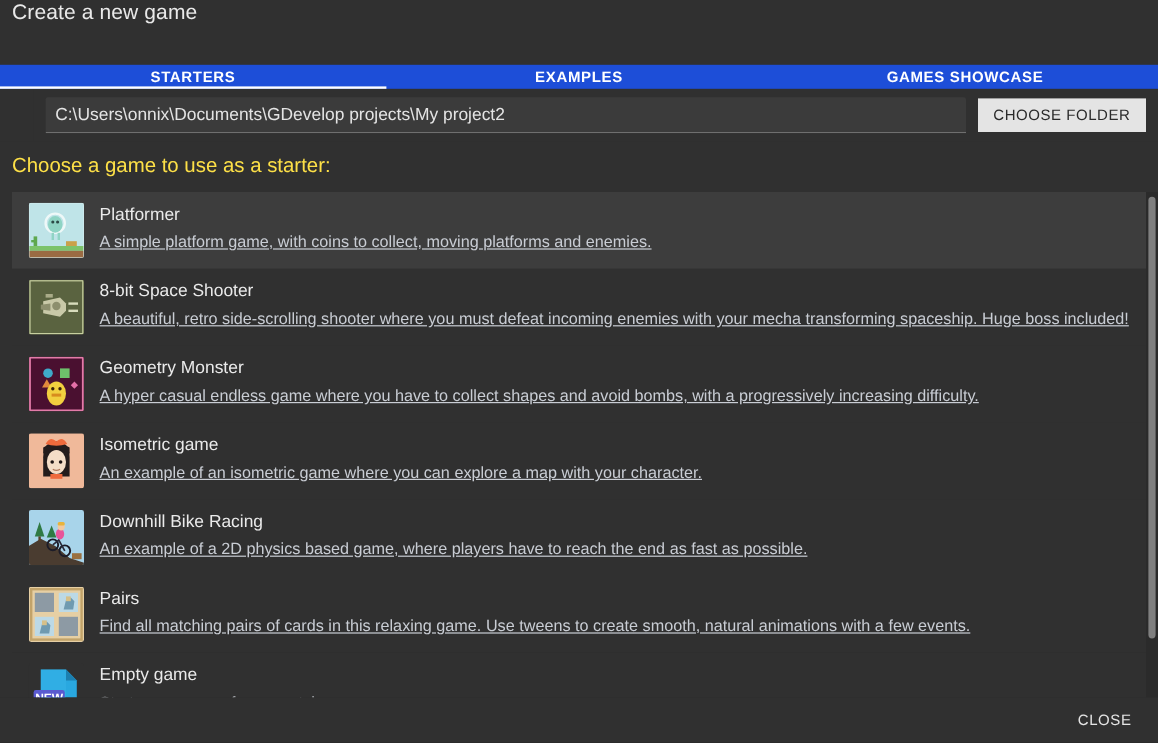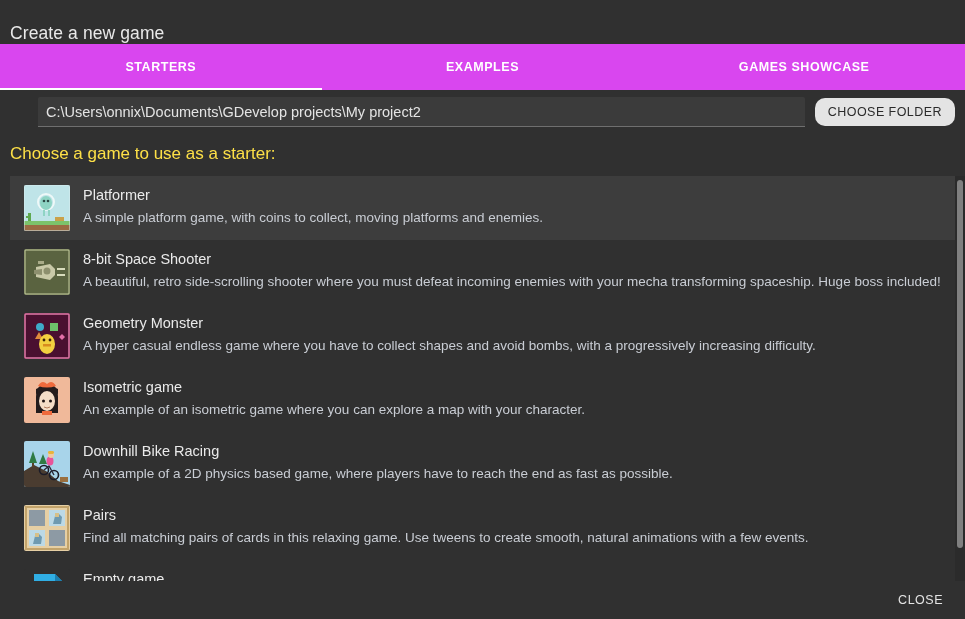--- a/index.html
+++ b/index.html
@@ -21,41 +21,42 @@
     width: 965px;
     height: 619px;
     background: #303030;
     display: flex;
     flex-direction: column;
     overflow: hidden;
   }
 
   
   .title-bar {
-    height: 44px;
-    background: #303030;
-    display: flex;
-    align-items: flex-end;
+    height: 28px;
+    background: #303030;
+    display: flex;
+    align-items: flex-start;
     padding: 0 0 0 10px;
     box-sizing: border-box;
     flex: 0 0 auto;
   }
   .title-text {
     font-size: 17.5px;
     color: #e9e9e9;
     letter-spacing: .1px;
   }
 
   
   .tabs {
-    height: 46px;
-    background: #d946ef;
+    height: 20px;
+    background: #1d4ed8;
     display: flex;
     flex: 0 0 auto;
     position: relative;
+    margin-top: 26px;
   }
   .tab {
     flex: 1 1 0;
     display: flex;
     align-items: center;
     justify-content: center;
     font-size: 12.5px;
     font-weight: bold;
     letter-spacing: .55px;
     color: #ffffff;
@@ -105,21 +106,21 @@
     flex: 0 0 auto;
     background: #e4e4e4;
     color: #2a2a2a;
     border: none;
     height: 28px;
     padding: 0 13px;
     font-family: "Liberation Sans", sans-serif;
     font-size: 12.5px;
     letter-spacing: .45px;
     cursor: pointer;
-    border-radius: 10px;
+    border-radius: 0;
   }
 
   
   .subtitle {
     flex: 0 0 auto;
     padding: 10px 0 12px 10px;
     font-size: 17px;
     color: #fde047;
     background: #303030;
   }
@@ -169,20 +170,21 @@
   .row-title {
     font-size: 14.5px;
     color: #eaeaea;
     line-height: 19px;
     margin-bottom: 3px;
   }
   .row-desc {
     font-size: 13.5px;
     color: #c9cdd4;
     line-height: 19.5px;
+    text-decoration: underline;
   }
 
   
   .scrollbar-track {
     position: absolute;
     top: 0;
     right: 0;
     width: 10px;
     bottom: 0;
     background: #2b2b2b;

